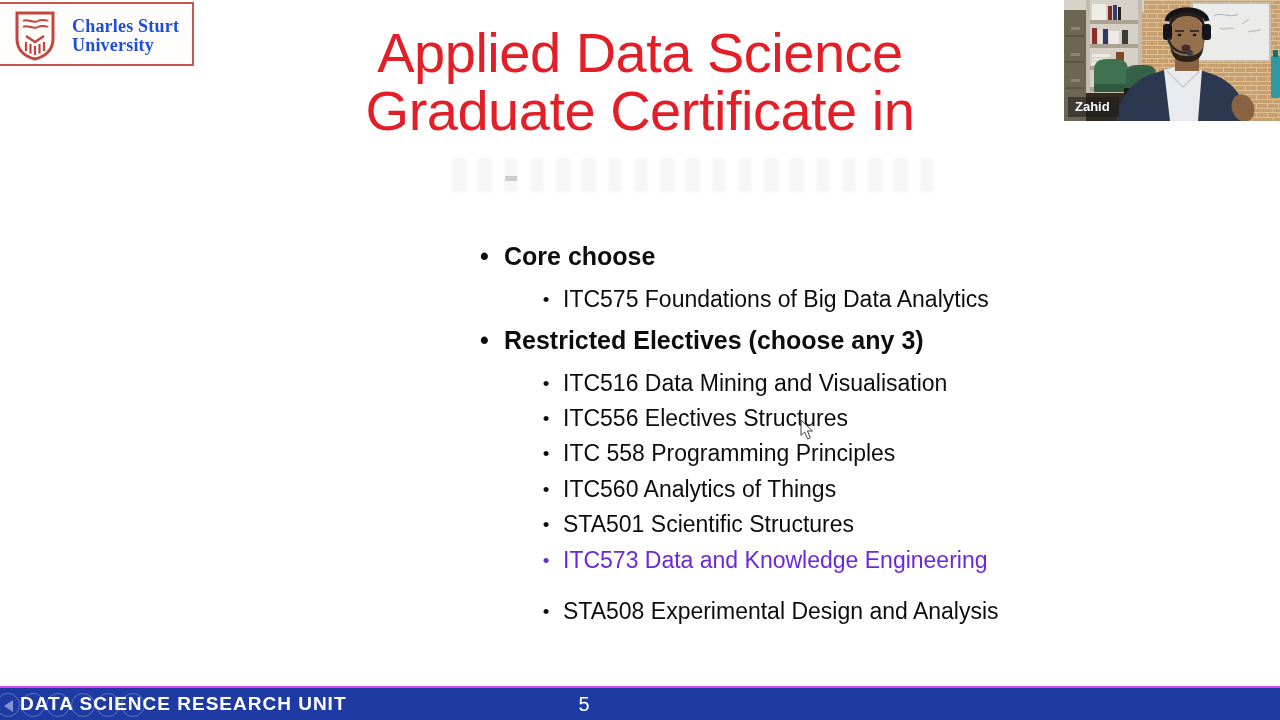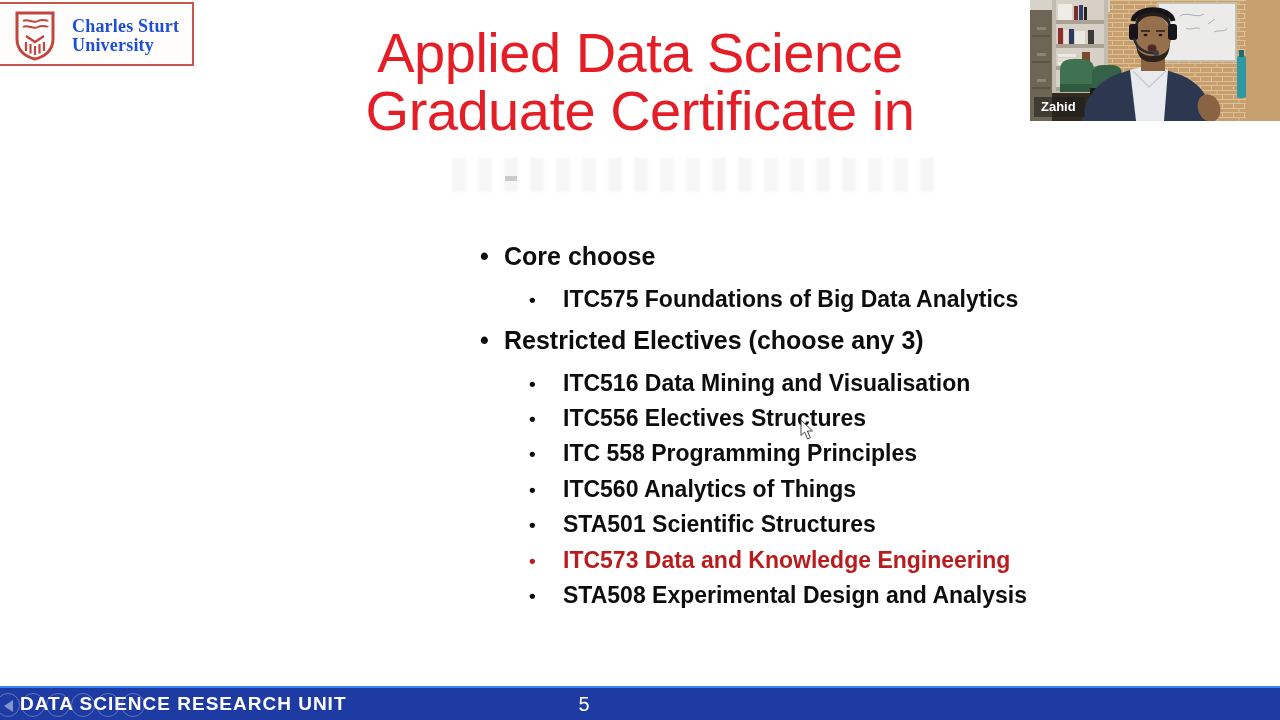--- a/index.html
+++ b/index.html
@@ -14,51 +14,51 @@
   .logo-text { position:absolute; left:78px; top:13px; color:#1d4ed8;
                font-family:"Liberation Serif", serif; font-weight:600;
                font-size:18px; line-height:19px; letter-spacing:0.2px; }
 
   
   .title { position:absolute; left:0; top:24px; width:1280px; text-align:center;
            color:#e41e26; font-weight:300; font-size:56px; line-height:58px;
            letter-spacing:-0.5px; }
 
   
-  .webcam { position:absolute; right:0; top:0; width:250px; height:121px;
+  .webcam { position:absolute; right:0; top:0; width:216px; height:121px;
             overflow:hidden; background:#c79f6e; }
   .webcam svg { display:block; }
   .name-tag { position:absolute; left:4px; bottom:4px; background:rgba(30,30,30,0.58);
               color:#ffffff; font-size:13px; font-weight:700; padding:2px 9px 3px 7px; }
 
   
   .section-title { position:absolute; left:78px; top:399px; color:#70ad47;
                    font-size:46px; font-weight:300; letter-spacing:0px; }
 
   
   .row { position:absolute; color:#0d0d0d; white-space:nowrap; }
   .row::before { content:"\2022"; display:inline-block; }
   .l1 { left:480px; font-size:25px; font-weight:700; }
   .l1::before { width:24px; }
-  .l2 { left:529px; font-size:23px; font-weight:700; }
+  .l2 { left:529px; font-size:23px; font-weight:400;text-align:center; }
   .l2::before { width:34px; font-size:19px; vertical-align:1px; }
 
   
   .artifact-band { position:absolute; left:452px; top:158px; width:482px; height:34px;
      background:repeating-linear-gradient(90deg, rgba(110,110,125,0.06) 0 14px, rgba(0,0,0,0) 14px 26px);
      filter:blur(1px); }
   .artifact-dash { position:absolute; left:505px; top:176px; width:12px; height:5px;
      background:rgba(90,90,105,0.28); filter:blur(0.5px); }
 
   
   .cursor { position:absolute; left:800px; top:419px; width:14px; height:21px; }
 
   
   .footer { position:absolute; left:0; bottom:0; width:1280px; height:34px;
-            background:#1e3ba3; border-top:2px solid #3b82f6;
+            background:#1e3ba3; border-top:2px solid #d946ef;
             display:flex; align-items:center; color:#ffffff; }
   .footer-left  { position:absolute; left:20px; font-size:19px; font-weight:700; letter-spacing:1px; }
   .footer-page  { position:absolute; left:566px; width:36px; text-align:center; font-size:20px; font-weight:400; }
   .footer-right { position:absolute; right:8px; font-size:19px; font-weight:700; letter-spacing:0.6px; }
 
   
   .ctrl { position:absolute; top:693px; width:24px; height:24px; border-radius:50%;
           border:1px solid rgba(255,255,255,0.28); z-index:5; }
   .ctrl .tri { position:absolute; left:7px; top:6px; width:0; height:0;
                border-top:6px solid transparent; border-bottom:6px solid transparent;
@@ -180,22 +180,22 @@
 
   <div>
     <div class="row l1" style="top:242px"><span class="txt">Core choose</span></div>
     <div class="row l2" style="top:286px"><span class="txt">ITC575 Foundations of Big Data Analytics</span></div>
     <div class="row l1" style="top:326px"><span class="txt">Restricted Electives (choose any 3)</span></div>
     <div class="row l2" style="top:370px"><span class="txt">ITC516 Data Mining and Visualisation</span></div>
     <div class="row l2" style="top:405px"><span class="txt">ITC556 Electives Structures</span></div>
     <div class="row l2" style="top:440px"><span class="txt">ITC 558 Programming Principles</span></div>
     <div class="row l2" style="top:476px"><span class="txt">ITC560 Analytics of Things</span></div>
     <div class="row l2" style="top:511px"><span class="txt">STA501 Scientific Structures</span></div>
-    <div class="row l2" style="top: 547px; color: #b91c1c;"><span class="txt">ITC573 Data and Knowledge Engineering</span></div>
-    <div class="row l2" style="top:582px"><span class="txt">STA508 Experimental Design and Analysis</span></div>
+    <div class="row l2" style="top: 547px; color: #6d28d9;"><span class="txt">ITC573 Data and Knowledge Engineering</span></div>
+    <div class="row l2" style="top:598px"><span class="txt">STA508 Experimental Design and Analysis</span></div>
   </div>
 
   <svg class="cursor" viewBox="0 0 14 21">
     <path d="M1,1 L1,16.5 L4.6,13 L7.6,20 L10.3,18.8 L7.4,12 L12.5,12 Z" fill="#ffffff" stroke="#444444" stroke-width="1"></path>
   </svg>
 
   <div class="ctrl" style="left:-4px">
       <span class="tri"></span>
     </div>
   <div class="ctrl" style="left:21px"></div>

